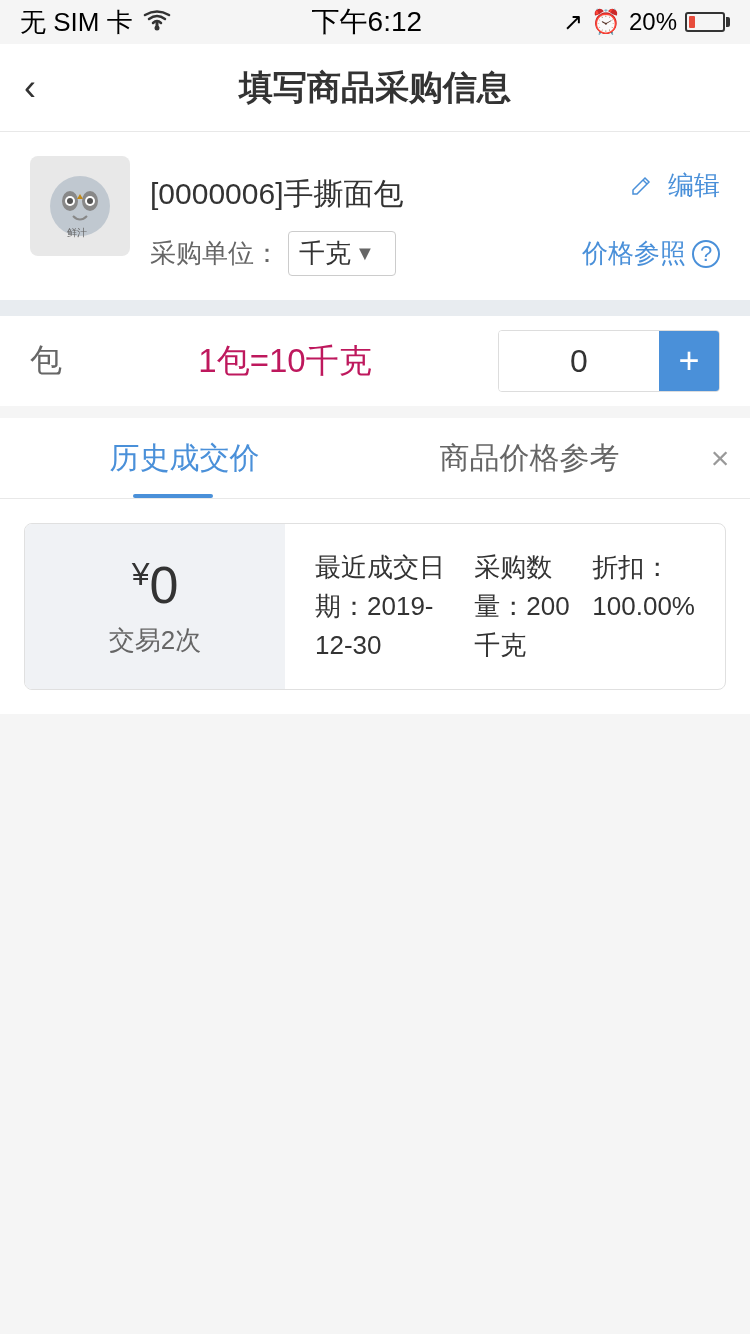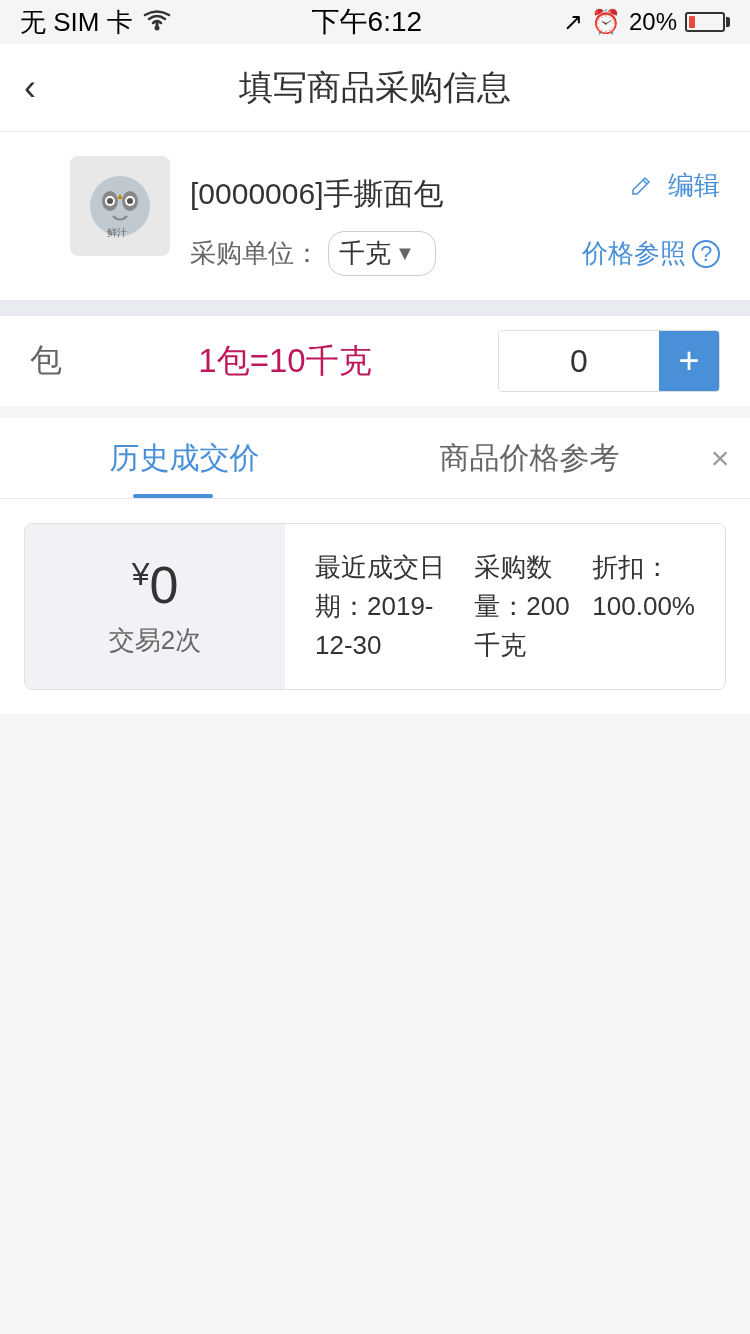--- a/index.html
+++ b/index.html
@@ -80,21 +80,21 @@
     }
     .nav-back {
       position: absolute;
       left: 24px;
       font-size: 36px;
       color: #333;
       cursor: pointer;
     }
     .nav-title {
       font-size: 34px;
-      font-weight: 400;
+      font-weight: 700;
       color: #333;
       text-align: right;
     }
 
     
     .product-card {
       background: #ffffff;
       padding: 24px 30px;
       margin-top: 0;
     }
@@ -106,21 +106,20 @@
     .product-thumbnail {
       width: 100px;
       height: 100px;
       background: #e8e8e8;
       border-radius: 8px;
       display: flex;
       align-items: center;
       justify-content: center;
       flex-shrink: 0;
       overflow: hidden;
-      margin-left: 40px;
     }
     .product-info {
       flex: 1;
     }
     .product-title-row {
       display: flex;
       justify-content: space-between;
       align-items: center;
       margin-bottom: 16px;
     }
@@ -144,21 +143,21 @@
     }
     .unit-label {
       font-size: 26px;
       color: #666;
       display: flex;
       align-items: center;
       gap: 8px;
     }
     .unit-select {
       border: 1px solid #ccc;
-      border-radius: 16px;
+      border-radius: 4px;
       padding: 4px 20px 4px 10px;
       font-size: 26px;
       color: #333;
       background: #fff;
       position: relative;
       display: inline-flex;
       align-items: center;
     }
     .unit-select-arrow {
       font-size: 20px;

